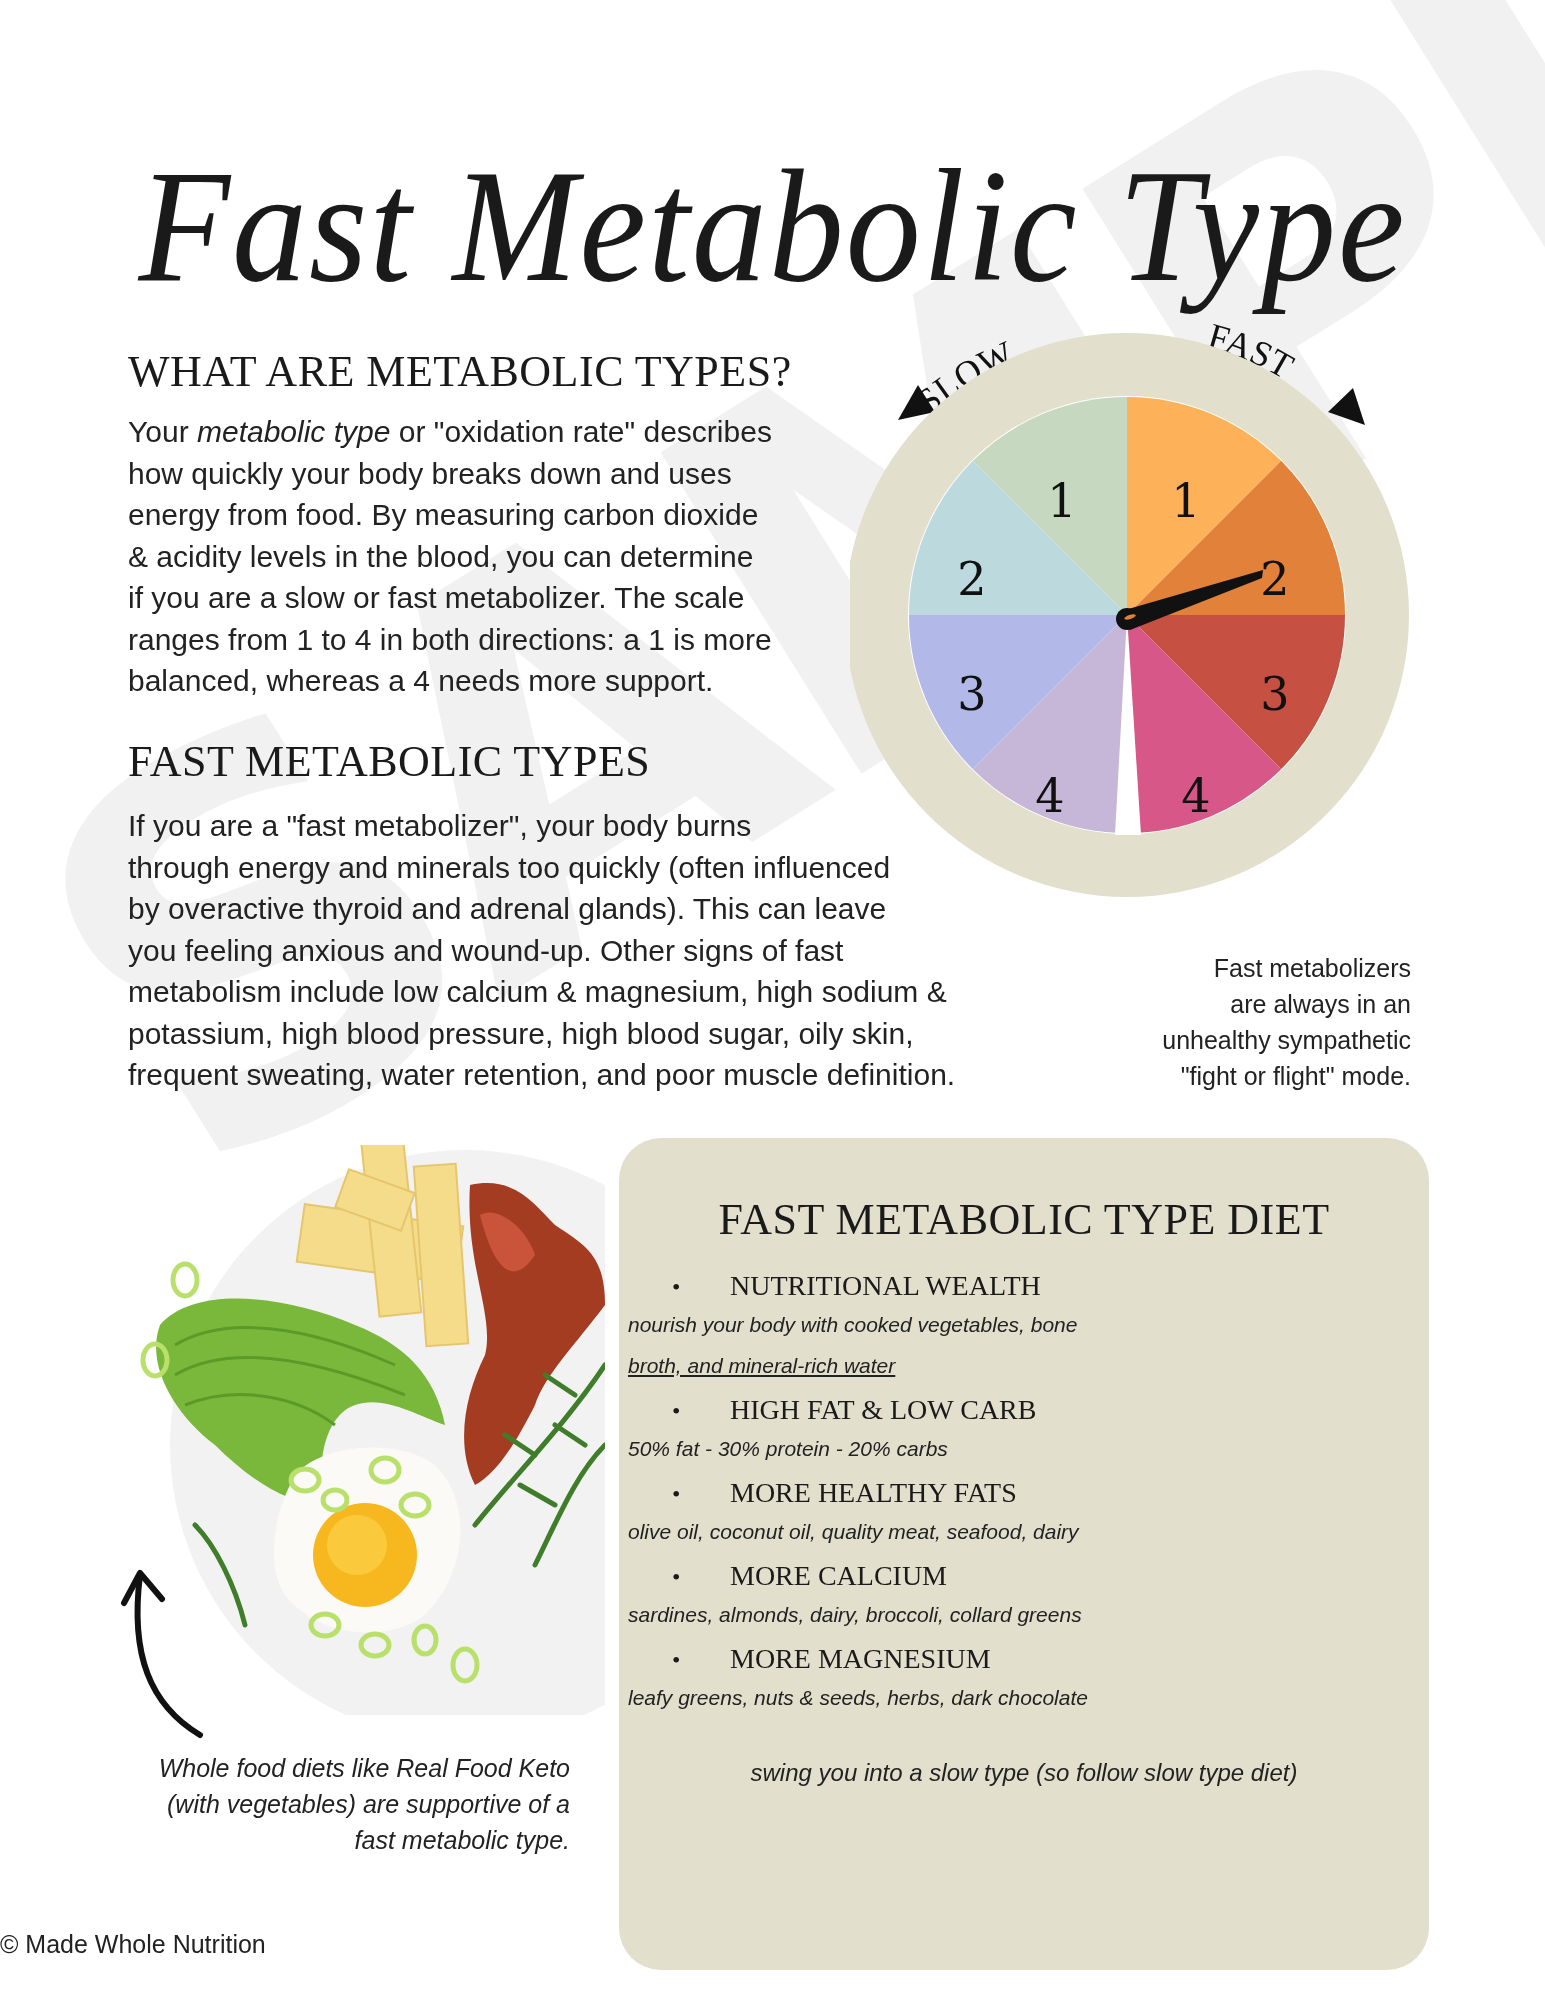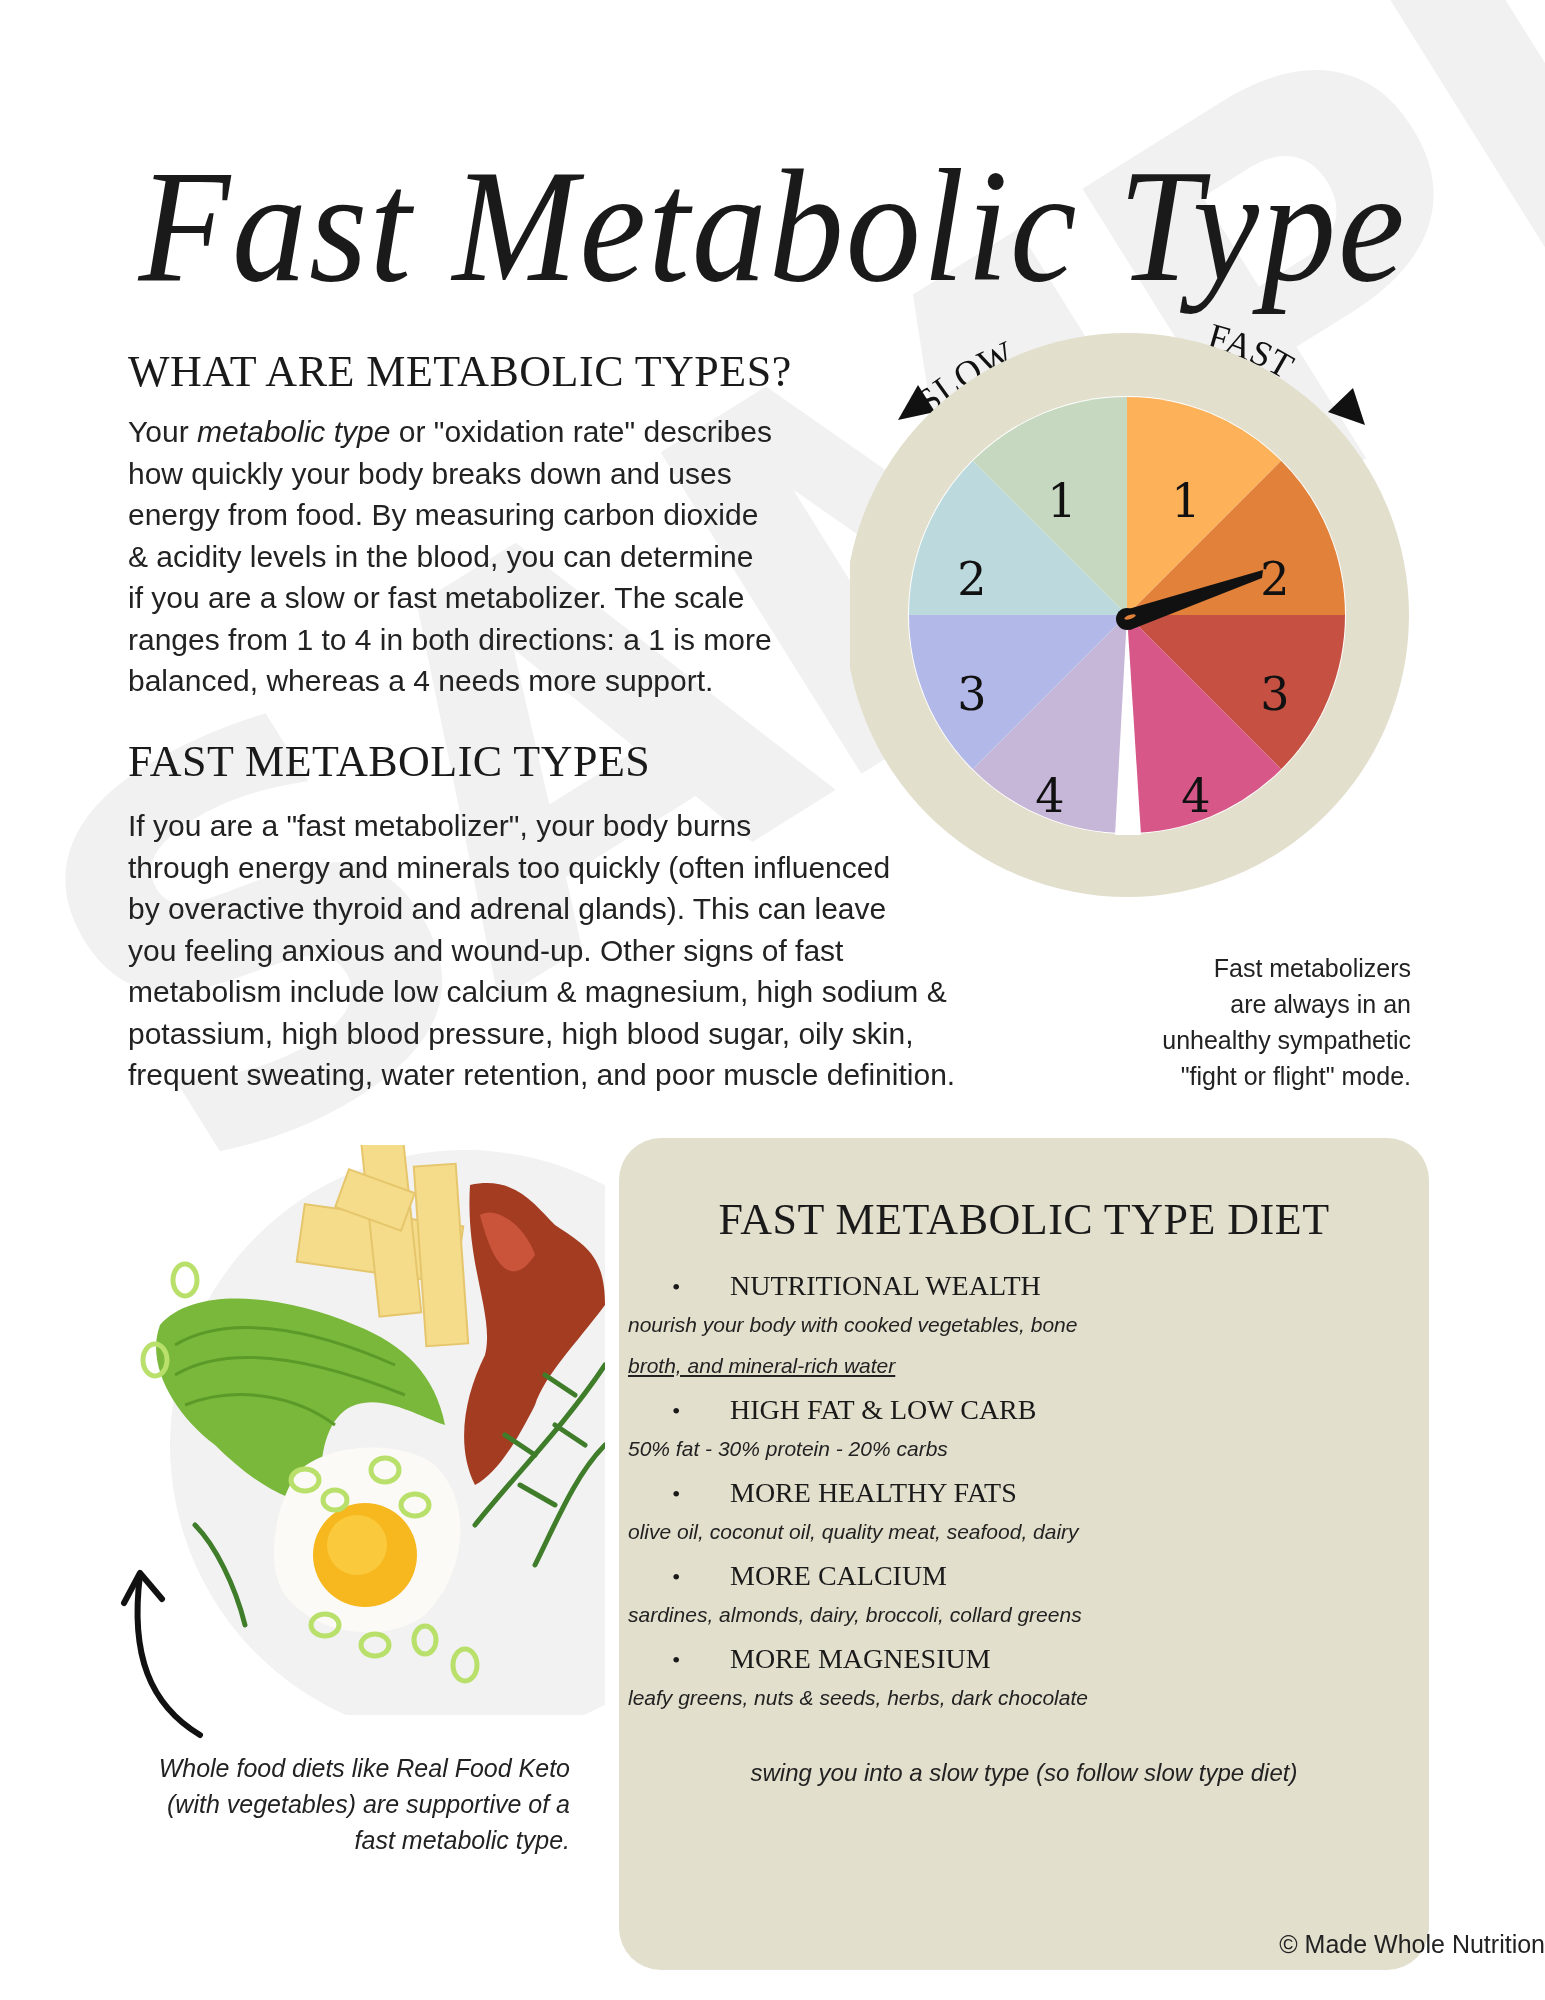--- a/index.html
+++ b/index.html
@@ -76,21 +76,21 @@
     display: block; font-style: italic; font-size: 21px; line-height: 41px;
     color: #222; margin-left: -44px; margin-bottom: 6px;
   }
   #diet-footnote {
     position: absolute; left: 0; width: 100%; top: 620px; text-align: center;
     font-style: italic; font-size: 24px; line-height: 30px; color: #222;
   }
   #diet-footnote span { display: block; }
 
   #footer {
-    left: 0; width: 1545px; top: 1930px; text-align: right;
+    left: 0; width: 1545px; top: 1930px; text-align: left;
     font-size: 25px; color: #222;
   }
 </style>
 </head>
 <body>
 
 <div class="watermark">SAMPLE</div>
 
 <h1 class="layer title" style="margin:0;font-weight:normal;">Fast Metabolic Type</h1>
 

